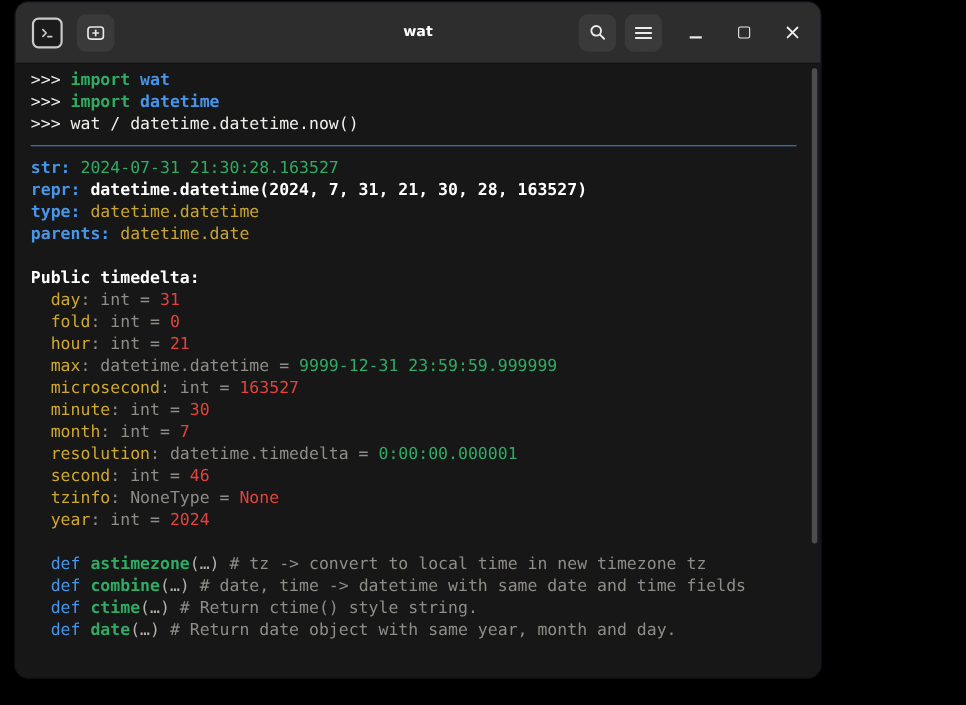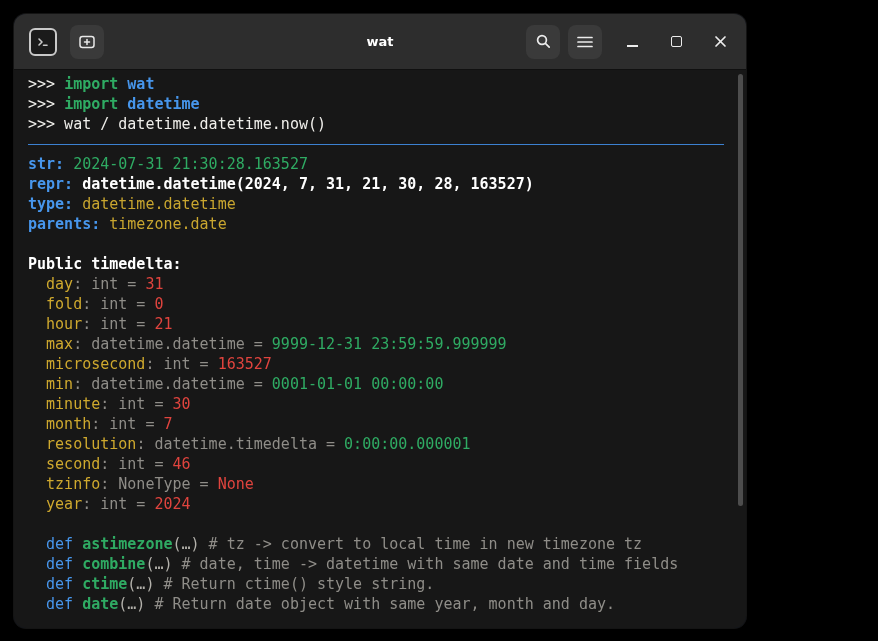--- a/index.html
+++ b/index.html
@@ -1,21 +1,21 @@
 <!DOCTYPE html>
 <html><head>
 <meta charset="utf-8">
 <style>
   html,body{margin:0;padding:0;}
   body{
     width:878px;height:641px;background:#000;overflow:hidden;
     font-family:"DejaVu Sans", sans-serif;
   }
   .window{
-    position:absolute;left:14px;top:14px;width:732px;height:614px;
+    position:absolute;left:14px;top:2px;width:732px;height:614px;
     background:#0f172a;border-radius:12px;overflow:hidden;
     box-shadow:0 0 0 1px rgba(255,255,255,0.08), 0 10px 30px rgba(0,0,0,0.7);
   }
   
   .titlebar{
     position:relative;height:56px;background:#2d2d2d;
     display:flex;align-items:center;padding:0 12px;box-sizing:border-box;
     border-bottom:1px solid #101010;
   }
   .tb-title{
@@ -130,29 +130,28 @@
 
   <div class="terminal">
     <div>
         <div class="tline"><span class="fg">&gt;&gt;&gt; </span><span class="kw">import</span><span class="fg"> </span><span class="mod">wat</span></div>
         <div class="tline"><span class="fg">&gt;&gt;&gt; </span><span class="kw">import</span><span class="fg"> </span><span class="mod">datetime</span></div>
         <div class="tline"><span class="fg">&gt;&gt;&gt; wat / datetime.datetime.now()</span></div>
         <div class="tline hr"><span class="hrbar"></span></div>
         <div class="tline"><span class="label">str:</span><span class="fg"> </span><span class="green">2024-07-31 21:30:28.163527</span></div>
         <div class="tline"><span class="label">repr:</span><span class="fg"> </span><span class="strong">datetime.datetime(2024, 7, 31, 21, 30, 28, 163527)</span></div>
         <div class="tline"><span class="label">type:</span><span class="fg"> </span><span class="yellow">datetime.datetime</span></div>
-        <div class="tline"><span class="label">parents:</span><span class="fg"> </span><span class="yellow">timezone.date</span></div>
+        <div class="tline"><span class="label">parents:</span><span class="fg"> </span><span class="yellow">datetime.date</span></div>
         <div class="tline">&nbsp;</div>
         <div class="tline"><span class="strong">Public timedelta:</span></div>
         <div class="tline"><span class="fg">  </span><span class="attr">day</span><span class="gray">: int = </span><span class="red">31</span></div>
         <div class="tline"><span class="fg">  </span><span class="attr">fold</span><span class="gray">: int = </span><span class="red">0</span></div>
         <div class="tline"><span class="fg">  </span><span class="attr">hour</span><span class="gray">: int = </span><span class="red">21</span></div>
         <div class="tline"><span class="fg">  </span><span class="attr">max</span><span class="gray">: datetime.datetime = </span><span class="green">9999-12-31 23:59:59.999999</span></div>
         <div class="tline"><span class="fg">  </span><span class="attr">microsecond</span><span class="gray">: int = </span><span class="red">163527</span></div>
-        <div class="tline"><span class="fg">  </span><span class="attr">min</span><span class="gray">: datetime.datetime = </span><span class="green">0001-01-01 00:00:00</span></div>
         <div class="tline"><span class="fg">  </span><span class="attr">minute</span><span class="gray">: int = </span><span class="red">30</span></div>
         <div class="tline"><span class="fg">  </span><span class="attr">month</span><span class="gray">: int = </span><span class="red">7</span></div>
         <div class="tline"><span class="fg">  </span><span class="attr">resolution</span><span class="gray">: datetime.timedelta = </span><span class="green">0:00:00.000001</span></div>
         <div class="tline"><span class="fg">  </span><span class="attr">second</span><span class="gray">: int = </span><span class="red">46</span></div>
         <div class="tline"><span class="fg">  </span><span class="attr">tzinfo</span><span class="gray">: NoneType = </span><span class="red">None</span></div>
         <div class="tline"><span class="fg">  </span><span class="attr">year</span><span class="gray">: int = </span><span class="red">2024</span></div>
         <div class="tline">&nbsp;</div>
         <div class="tline"><span class="fg">  </span><span class="def">def </span><span class="fn">astimezone</span><span class="dim">(…)</span><span class="gray"> # tz -&gt; convert to local time in new timezone tz</span></div>
         <div class="tline"><span class="fg">  </span><span class="def">def </span><span class="fn">combine</span><span class="dim">(…)</span><span class="gray"> # date, time -&gt; datetime with same date and time fields</span></div>
         <div class="tline"><span class="fg">  </span><span class="def">def </span><span class="fn">ctime</span><span class="dim">(…)</span><span class="gray"> # Return ctime() style string.</span></div>

